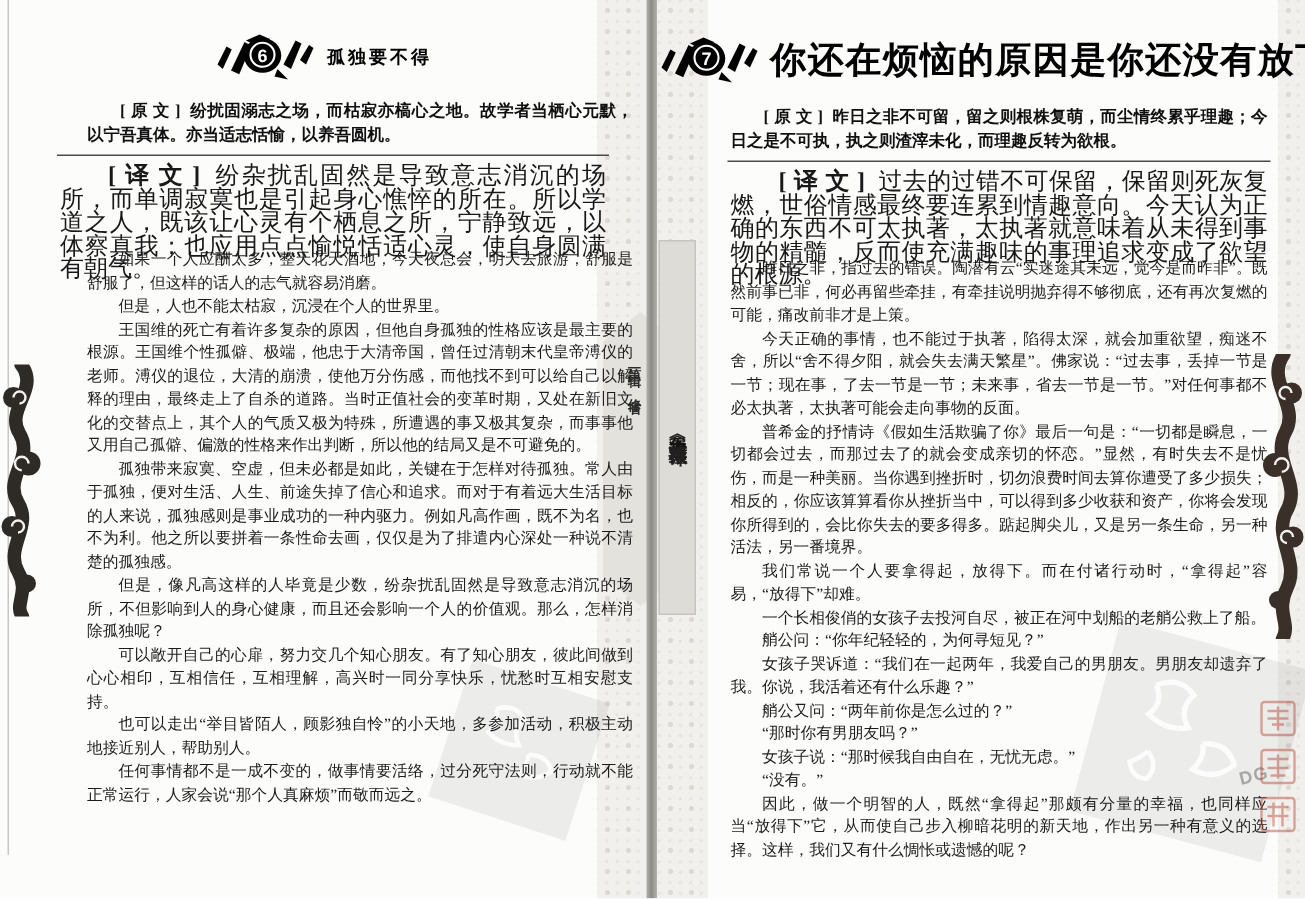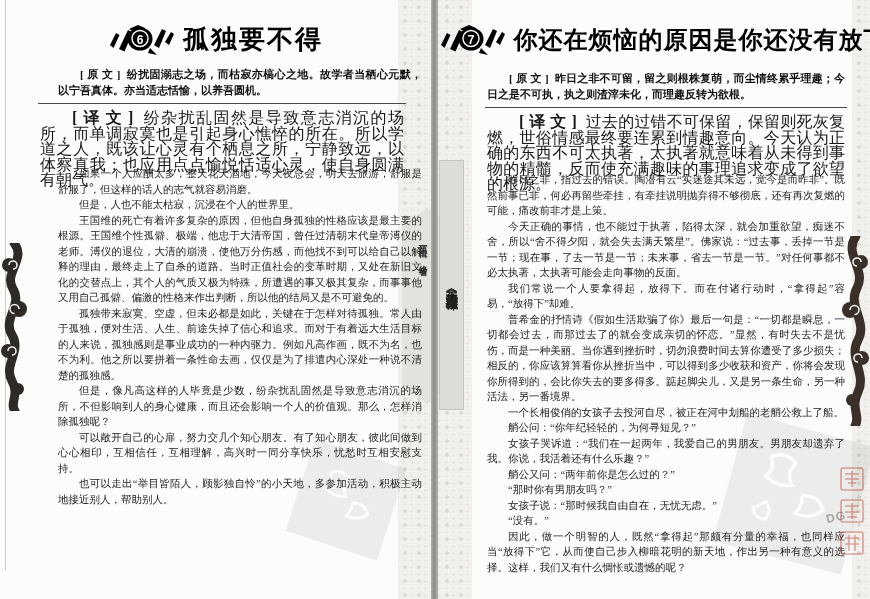--- a/index.html
+++ b/index.html
@@ -59,21 +59,21 @@
 
   .title-row{
     position:absolute;display:flex;align-items:center;justify-content:center;
     z-index:2;
   }
   .title-row .splat{margin-right:8px;flex:0 0 auto;}
   .chapter-title{
     margin:0;font-family:"Liberation Sans","DejaVu Sans",sans-serif;
     font-weight:bold;color:#000;white-space:nowrap;
   }
-  .page-left  .chapter-title{font-size:26px;letter-spacing:2px;}
+  .page-left  .chapter-title{font-size:12px;letter-spacing:2px;}
   .page-right .chapter-title{font-size:24px;letter-spacing:1px;font-family:Liberation Mono, monospace;}
 
   .textblock{position:absolute;z-index:2;margin:0;text-align:justify;}
   .orig{font-weight:bold;font-size:11px;line-height:16px;color:#101010;text-indent:2em;}
   .trans{font-size:16px;line-height:15.5px;text-indent:2em;color:#181818;}
   .blk-label{letter-spacing:.3em;font-weight:bold;}
   .rule{position:absolute;height:0;border:none;border-top:1px solid #4a4a4a;margin:0;z-index:2;}
 
   .body{position:absolute;z-index:2;font-size:10.5px;line-height:15.5px;}
   .body p{margin:0;text-indent:2em;text-align:justify;}
@@ -142,20 +142,21 @@
     </div>
 
     <div class="body" style="left:52px;top:166px;width:364px;">
       <p>如果一个人应酬太多，整天花天酒地，今天夜总会，明天去旅游，舒服是舒服了，但这样的话人的志气就容易消磨。</p>
       <p>但是，人也不能太枯寂，沉浸在个人的世界里。</p>
       <p>王国维的死亡有着许多复杂的原因，但他自身孤独的性格应该是最主要的根源。王国维个性孤僻、极端，他忠于大清帝国，曾任过清朝末代皇帝溥仪的老师。溥仪的退位，大清的崩溃，使他万分伤感，而他找不到可以给自己以解释的理由，最终走上了自杀的道路。当时正值社会的变革时期，又处在新旧文化的交替点上，其个人的气质又极为特殊，所遭遇的事又极其复杂，而事事他又用自己孤僻、偏激的性格来作出判断，所以他的结局又是不可避免的。</p>
       <p>孤独带来寂寞、空虚，但未必都是如此，关键在于怎样对待孤独。常人由于孤独，便对生活、人生、前途失掉了信心和追求。而对于有着远大生活目标的人来说，孤独感则是事业成功的一种内驱力。例如凡高作画，既不为名，也不为利。他之所以要拼着一条性命去画，仅仅是为了排遣内心深处一种说不清楚的孤独感。</p>
       <p>但是，像凡高这样的人毕竟是少数，纷杂扰乱固然是导致意志消沉的场所，不但影响到人的身心健康，而且还会影响一个人的价值观。那么，怎样消除孤独呢？</p>
       <p>可以敞开自己的心扉，努力交几个知心朋友。有了知心朋友，彼此间做到心心相印，互相信任，互相理解，高兴时一同分享快乐，忧愁时互相安慰支持。</p>
       <p>也可以走出“举目皆陌人，顾影独自怜”的小天地，多参加活动，积极主动地接近别人，帮助别人。</p>
+      <p>任何事情都不是一成不变的，做事情要活络，过分死守法则，行动就不能正常运行，人家会说“那个人真麻烦”而敬而远之。</p>
     </div>
   </div>
 
   <div class="page page-right">
 
     <div class="title-row" style="left:8px;top:24px;width:372px;">
       <svg class="splat" width="66" height="32" viewBox="0 0 66 32">
         <path d="M1,21 l6,-12 l3.5,2 l-6,13 z" fill="#000"></path>
         <path d="M10,25 l9,-19 l4.5,2.5 l-8,19 z" fill="#000"></path>
         <path d="M20,5 l9,-4 l7,3 l-4,7 z" fill="#000"></path>
@@ -180,22 +181,22 @@
         <path d="M16,18 q14,-10 26,0 q-8,12 2,22 q-14,6 -28,-2 q8,-10 0,-20" fill="none" stroke="#fff" stroke-width="3.5"></path>
         <path d="M56,48 q16,-6 24,8 q-10,14 -26,10 q6,-10 2,-18" fill="none" stroke="#fff" stroke-width="3.5"></path>
         <path d="M22,62 q10,8 4,18 q-10,2 -14,-8 q6,-4 10,-10" fill="none" stroke="#fff" stroke-width="3"></path>
       </svg>
     </div>
     <div class="wm-letters" style="left:356px;top:510px;">DG</div>
 
     <div class="body" style="left:17px;top:172px;width:358px;">
       <p>昨日之非，指过去的错误。陶潜有云“实迷途其未远，觉今是而昨非”。既然前事已非，何必再留些牵挂，有牵挂说明抛弃得不够彻底，还有再次复燃的可能，痛改前非才是上策。</p>
       <p>今天正确的事情，也不能过于执著，陷得太深，就会加重欲望，痴迷不舍，所以“舍不得夕阳，就会失去满天繁星”。佛家说：“过去事，丢掉一节是一节；现在事，了去一节是一节；未来事，省去一节是一节。”对任何事都不必太执著，太执著可能会走向事物的反面。</p>
+      <p>普希金的抒情诗《假如生活欺骗了你》最后一句是：“一切都是瞬息，一切都会过去，而那过去了的就会变成亲切的怀恋。”显然，有时失去不是忧伤，而是一种美丽。当你遇到挫折时，切勿浪费时间去算你遭受了多少损失；相反的，你应该算算看你从挫折当中，可以得到多少收获和资产，你将会发现你所得到的，会比你失去的要多得多。踮起脚尖儿，又是另一条生命，另一种活法，另一番境界。</p>
       <p>我们常说一个人要拿得起，放得下。而在付诸行动时，“拿得起”容易，“放得下”却难。</p>
-      <p>普希金的抒情诗《假如生活欺骗了你》最后一句是：“一切都是瞬息，一切都会过去，而那过去了的就会变成亲切的怀恋。”显然，有时失去不是忧伤，而是一种美丽。当你遇到挫折时，切勿浪费时间去算你遭受了多少损失；相反的，你应该算算看你从挫折当中，可以得到多少收获和资产，你将会发现你所得到的，会比你失去的要多得多。踮起脚尖儿，又是另一条生命，另一种活法，另一番境界。</p>
       <p>一个长相俊俏的女孩子去投河自尽，被正在河中划船的老艄公救上了船。</p>
       <p>艄公问：“你年纪轻轻的，为何寻短见？”</p>
       <p>女孩子哭诉道：“我们在一起两年，我爱自己的男朋友。男朋友却遗弃了我。你说，我活着还有什么乐趣？”</p>
       <p>艄公又问：“两年前你是怎么过的？”</p>
       <p>“那时你有男朋友吗？”</p>
       <p>女孩子说：“那时候我自由自在，无忧无虑。”</p>
       <p>“没有。”</p>
       <p>因此，做一个明智的人，既然“拿得起”那颇有分量的幸福，也同样应当“放得下”它，从而使自己步入柳暗花明的新天地，作出另一种有意义的选择。这样，我们又有什么惆怅或遗憾的呢？</p>
     </div>
   </div>

